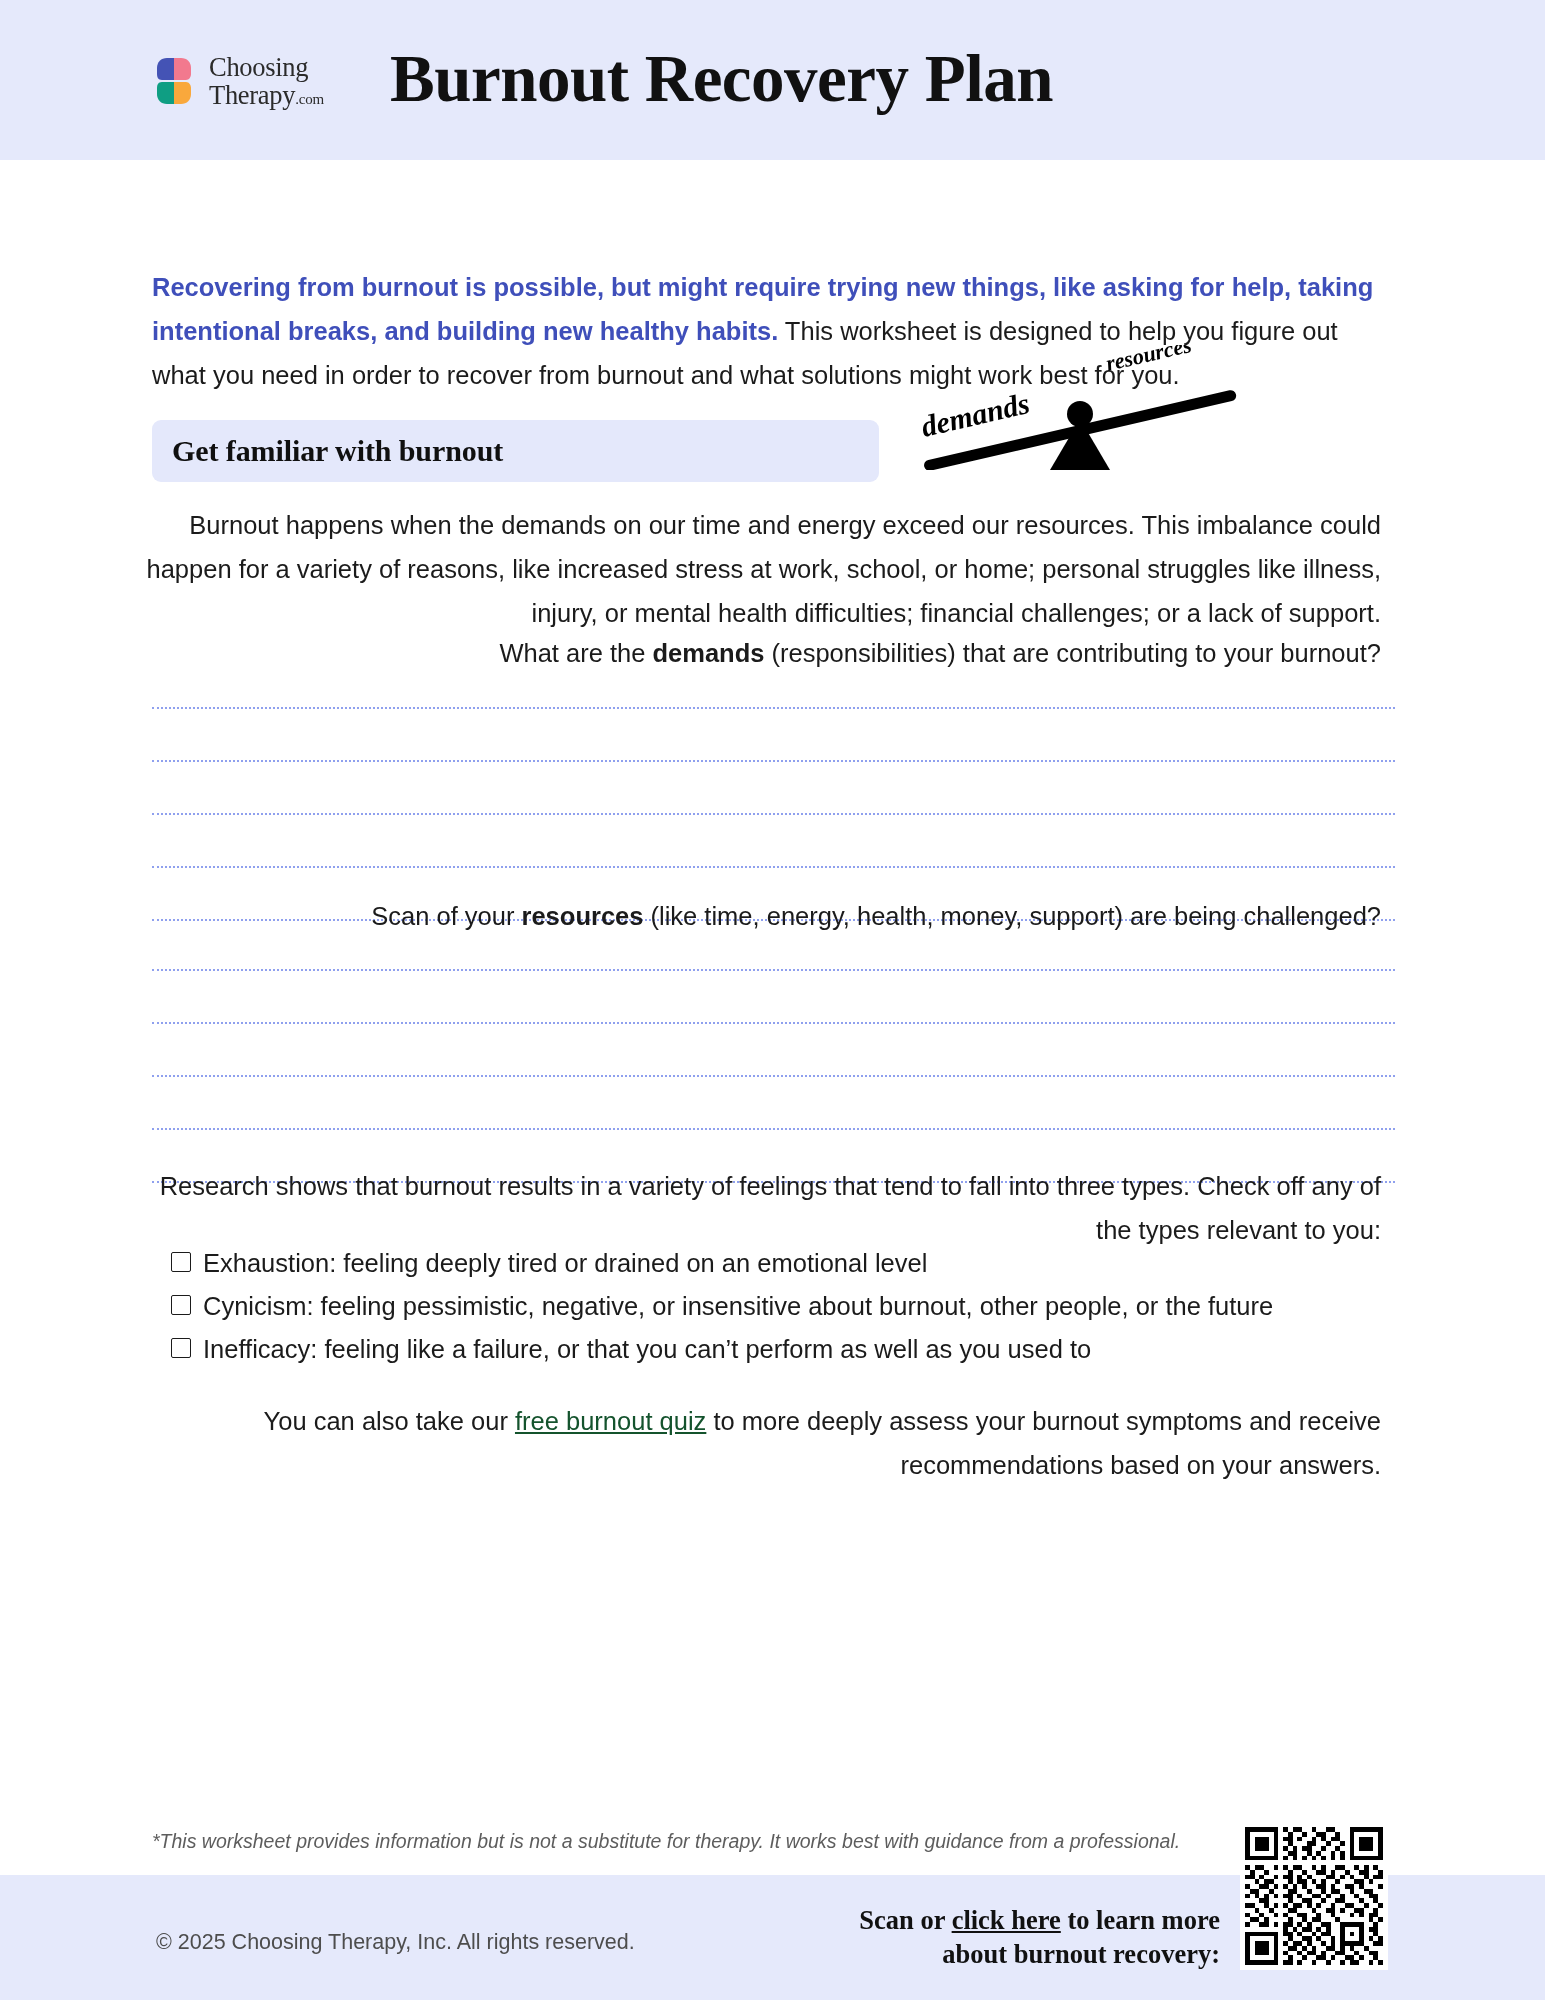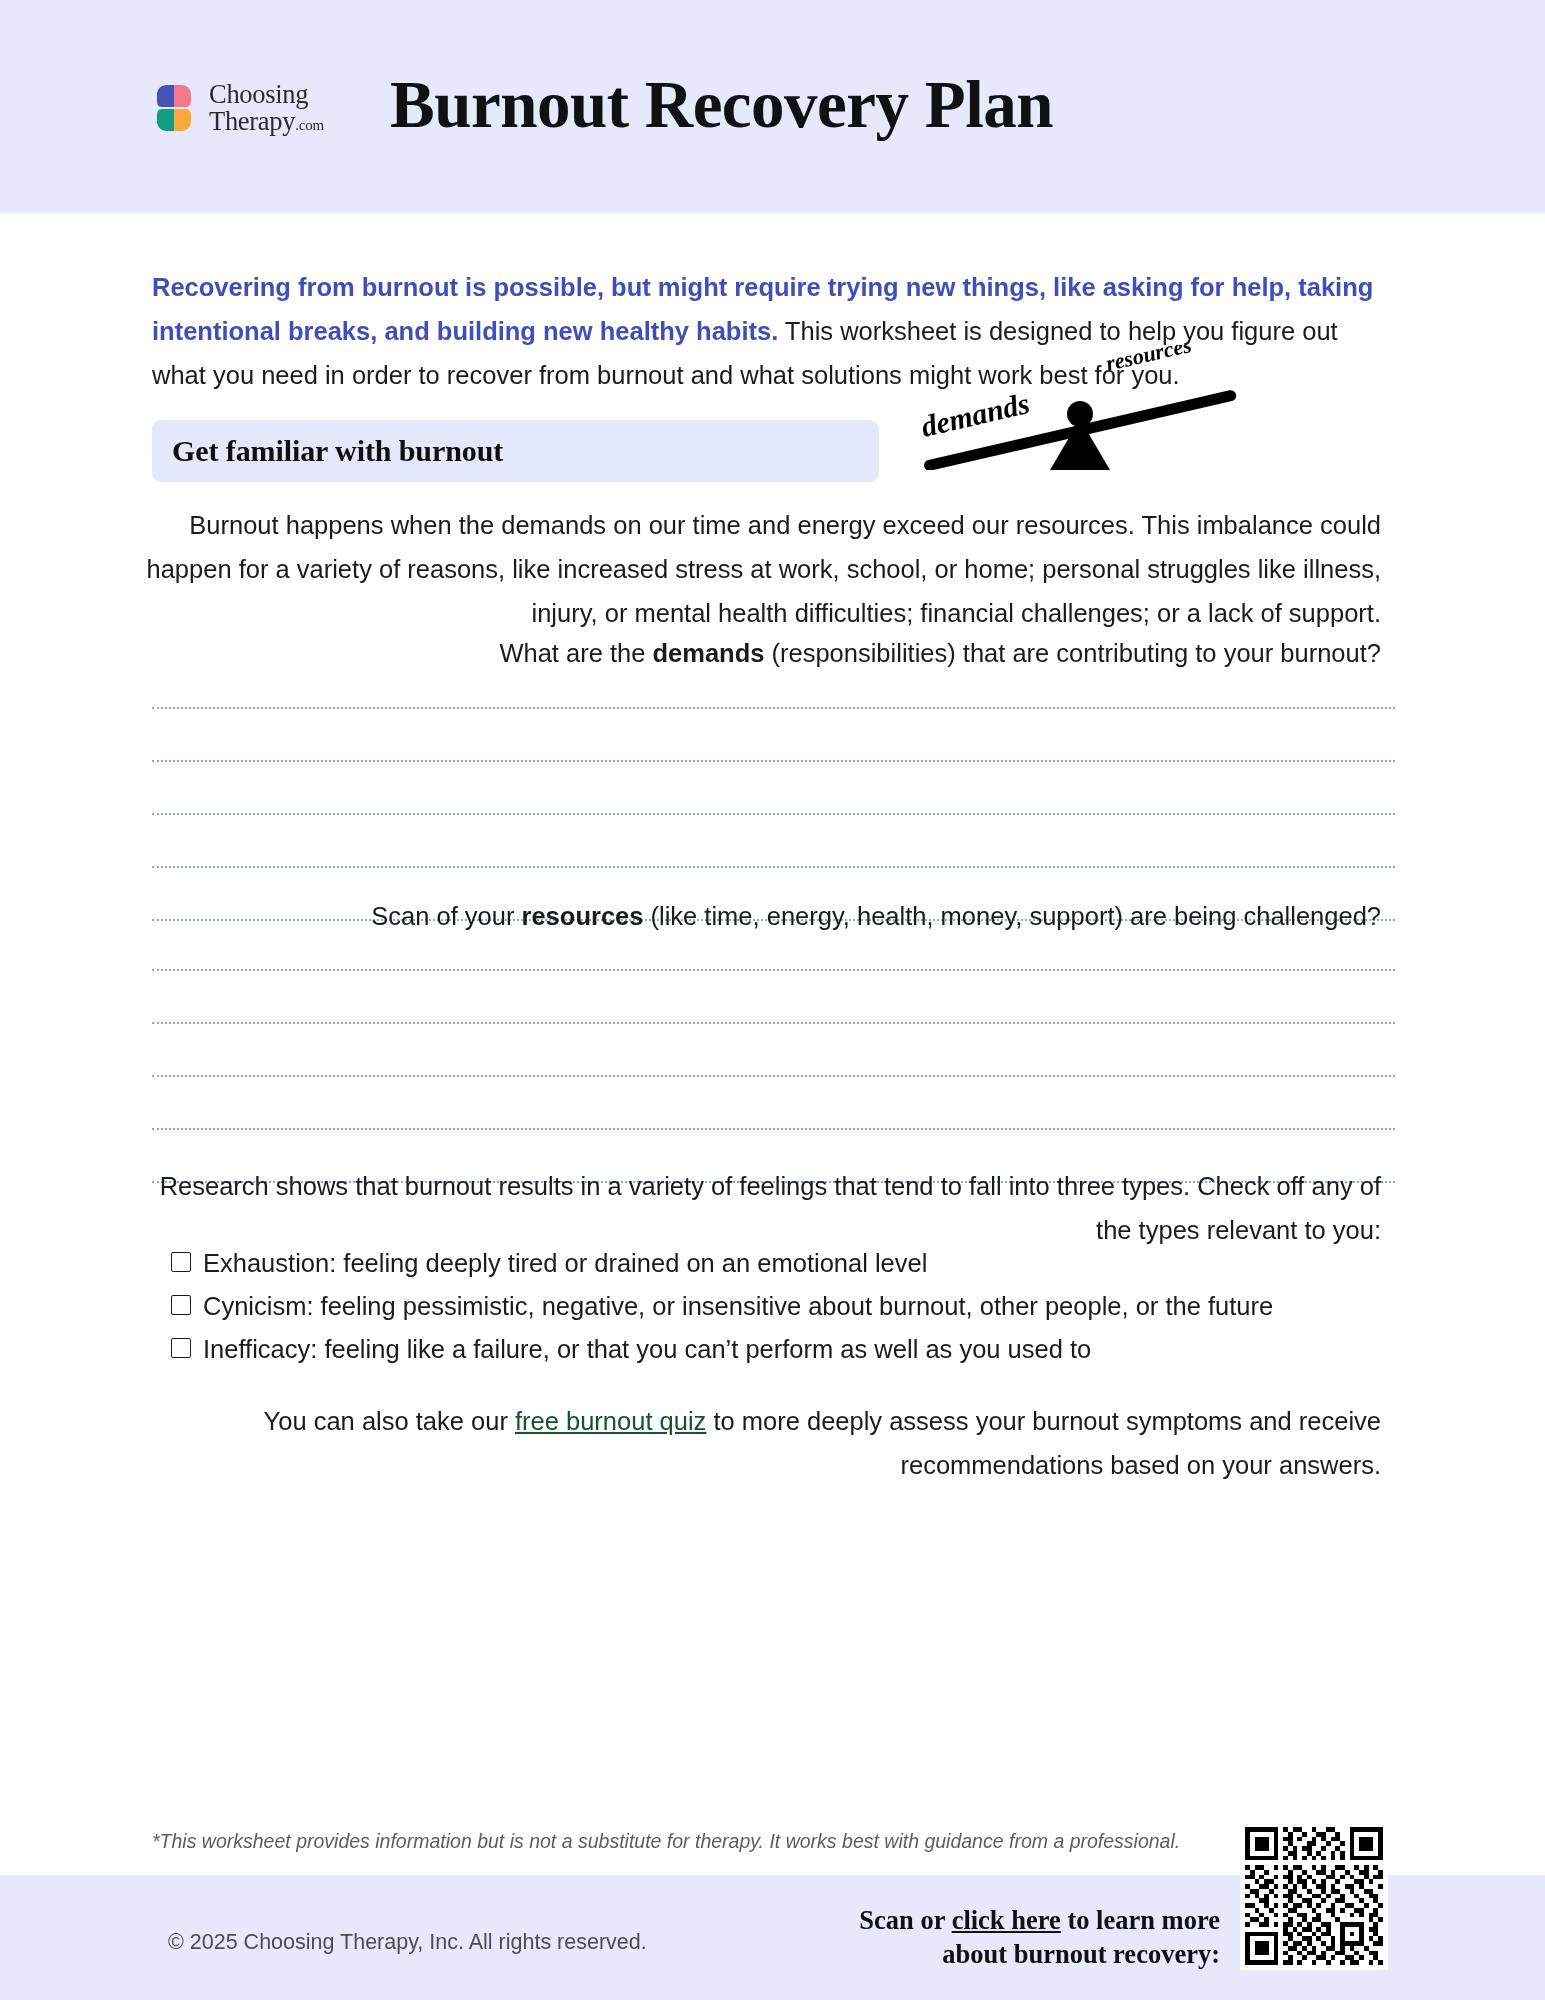--- a/index.html
+++ b/index.html
@@ -17,21 +17,21 @@
     width: 1545px;
     height: 2000px;
     background: #ffffff;
   }
 
   
   .header {
     position: absolute;
     left: 0; top: 0;
     width: 1545px;
-    height: 213px;
+    height: 160px;
     background: #e5e9fb;
     display: flex;
     align-items: center;
     padding-left: 148px;
   }
 
   .brand-logo {
     display: flex;
     align-items: center;
     gap: 9px;
@@ -214,21 +214,21 @@
   .footer {
     position: absolute;
     left: 0;
     bottom: 0;
     width: 1545px;
     height: 125px;
     background: #e5e9fb;
   }
   .copyright {
     position: absolute;
-    left: 168px;
+    left: 156px;
     top: 55px;
     font-size: 21.5px;
     color: #4d4d4d;
   }
   .scan-text {
     position: absolute;
     left: 720px;
     top: 28px;
     width: 500px;
     text-align: right;

